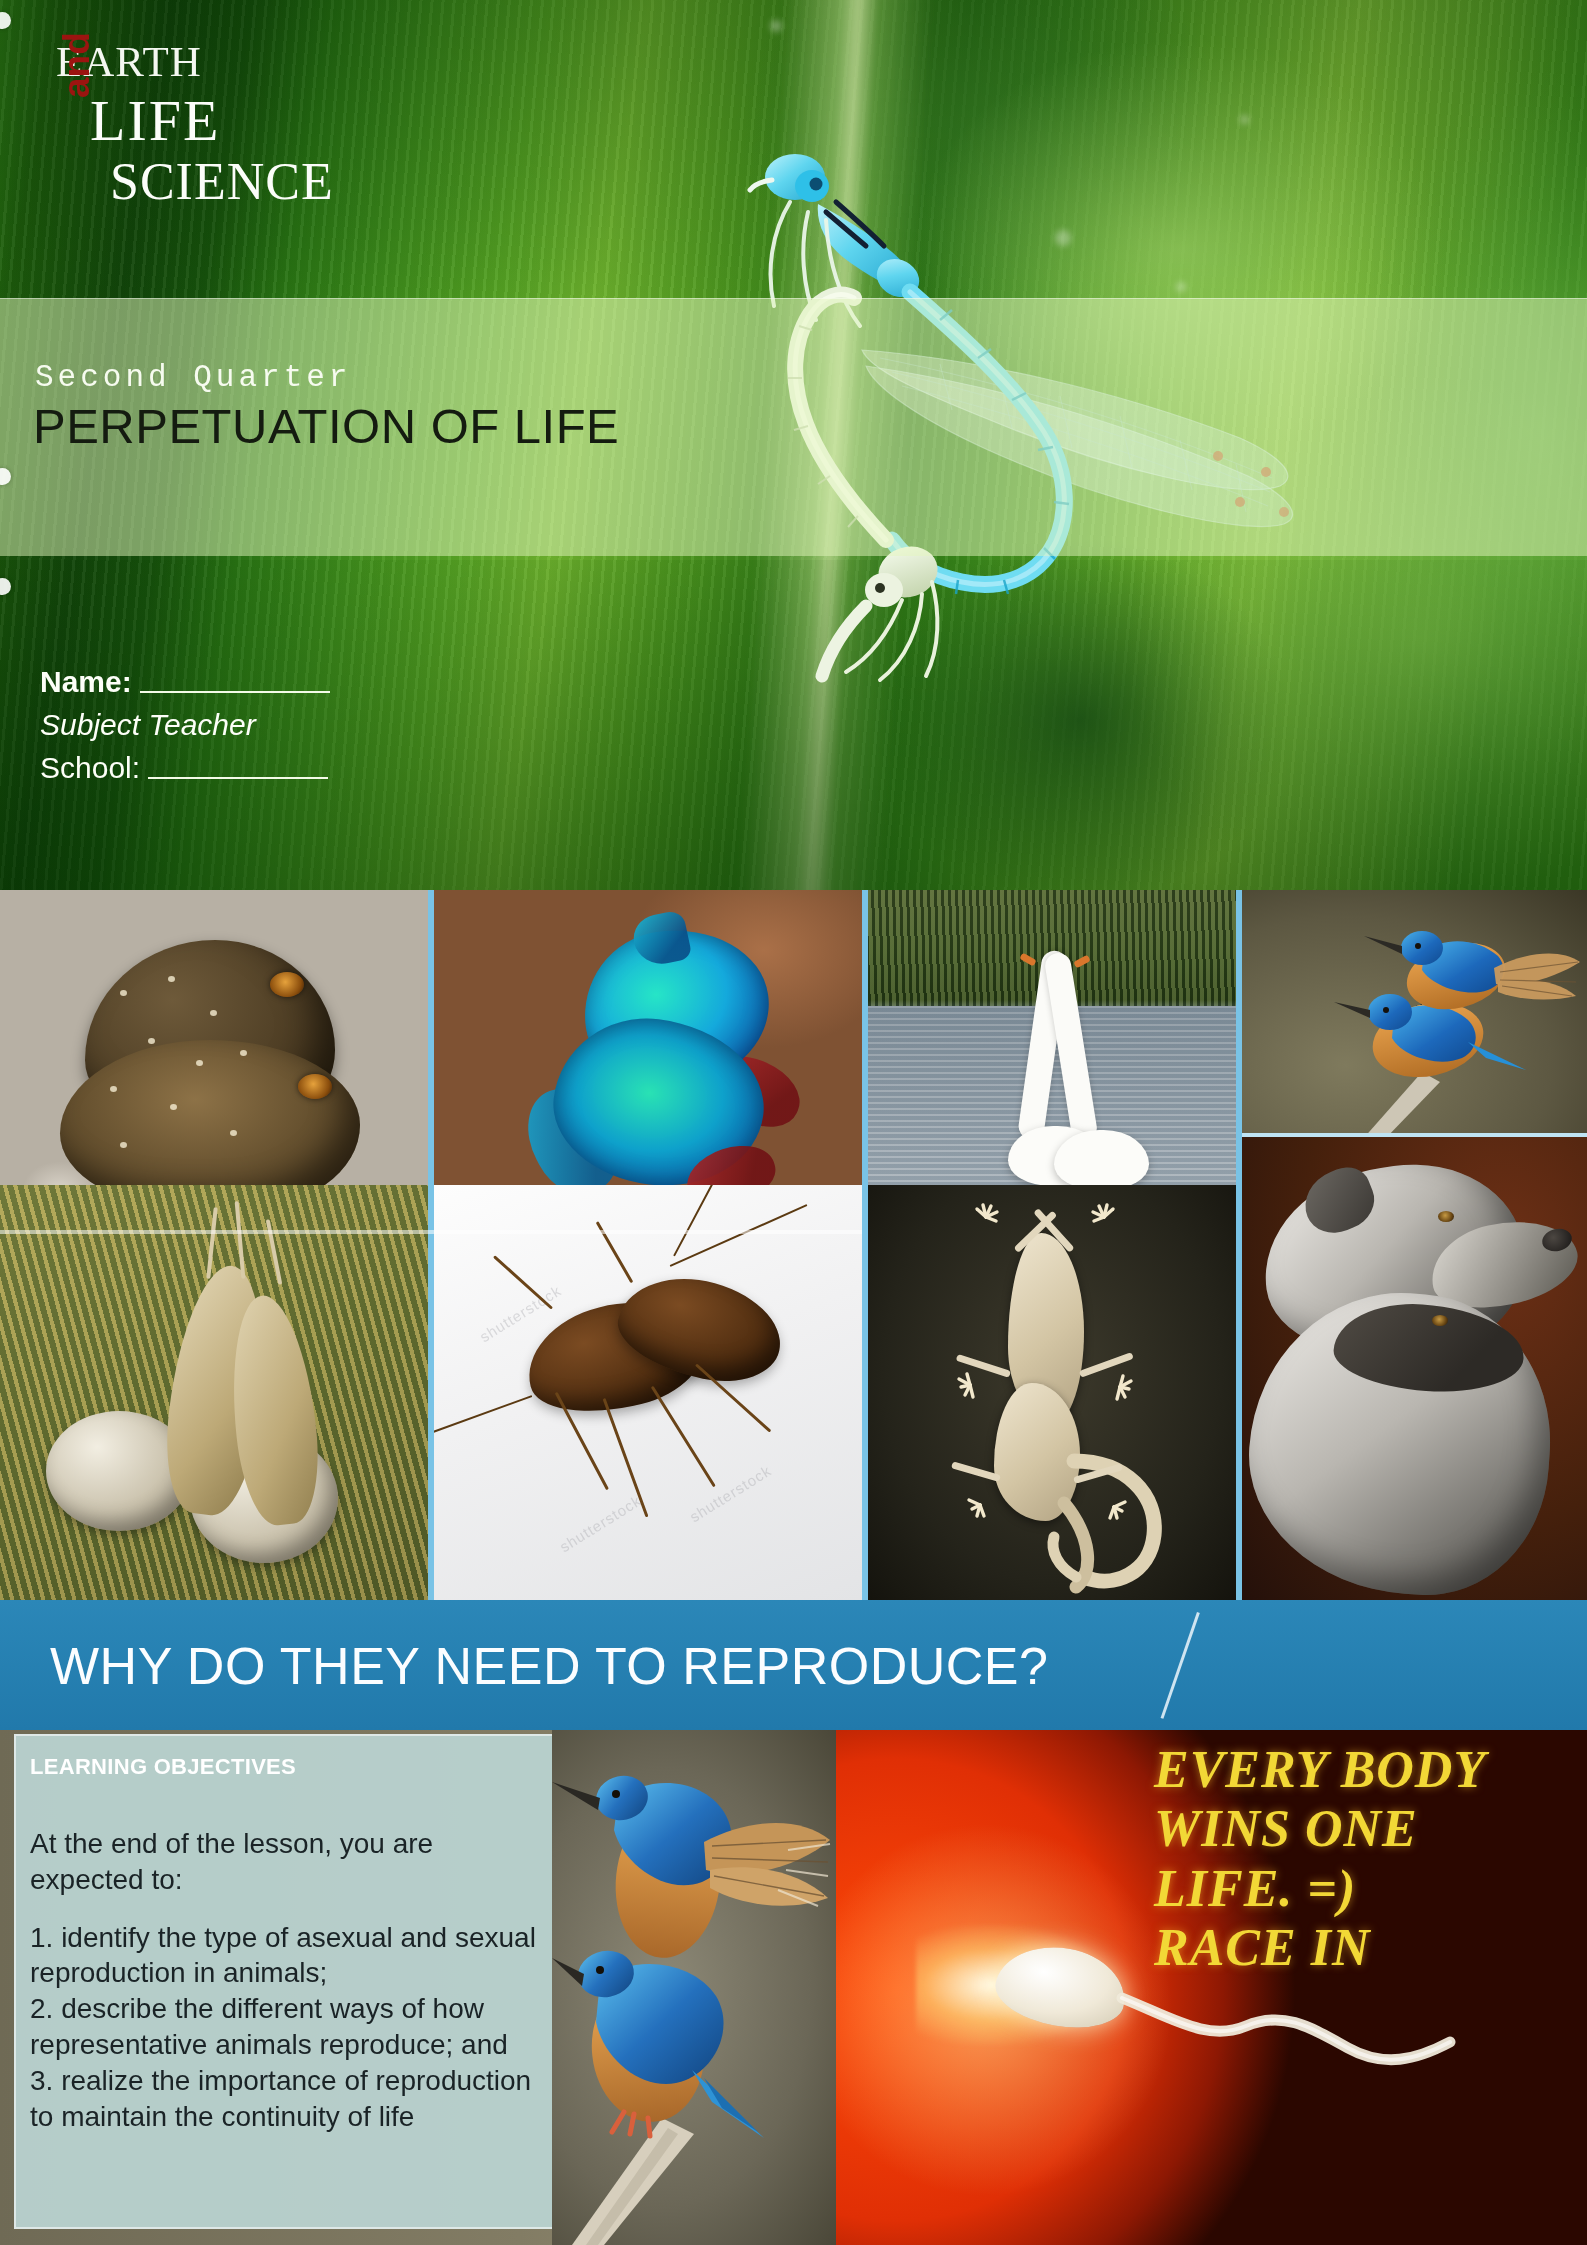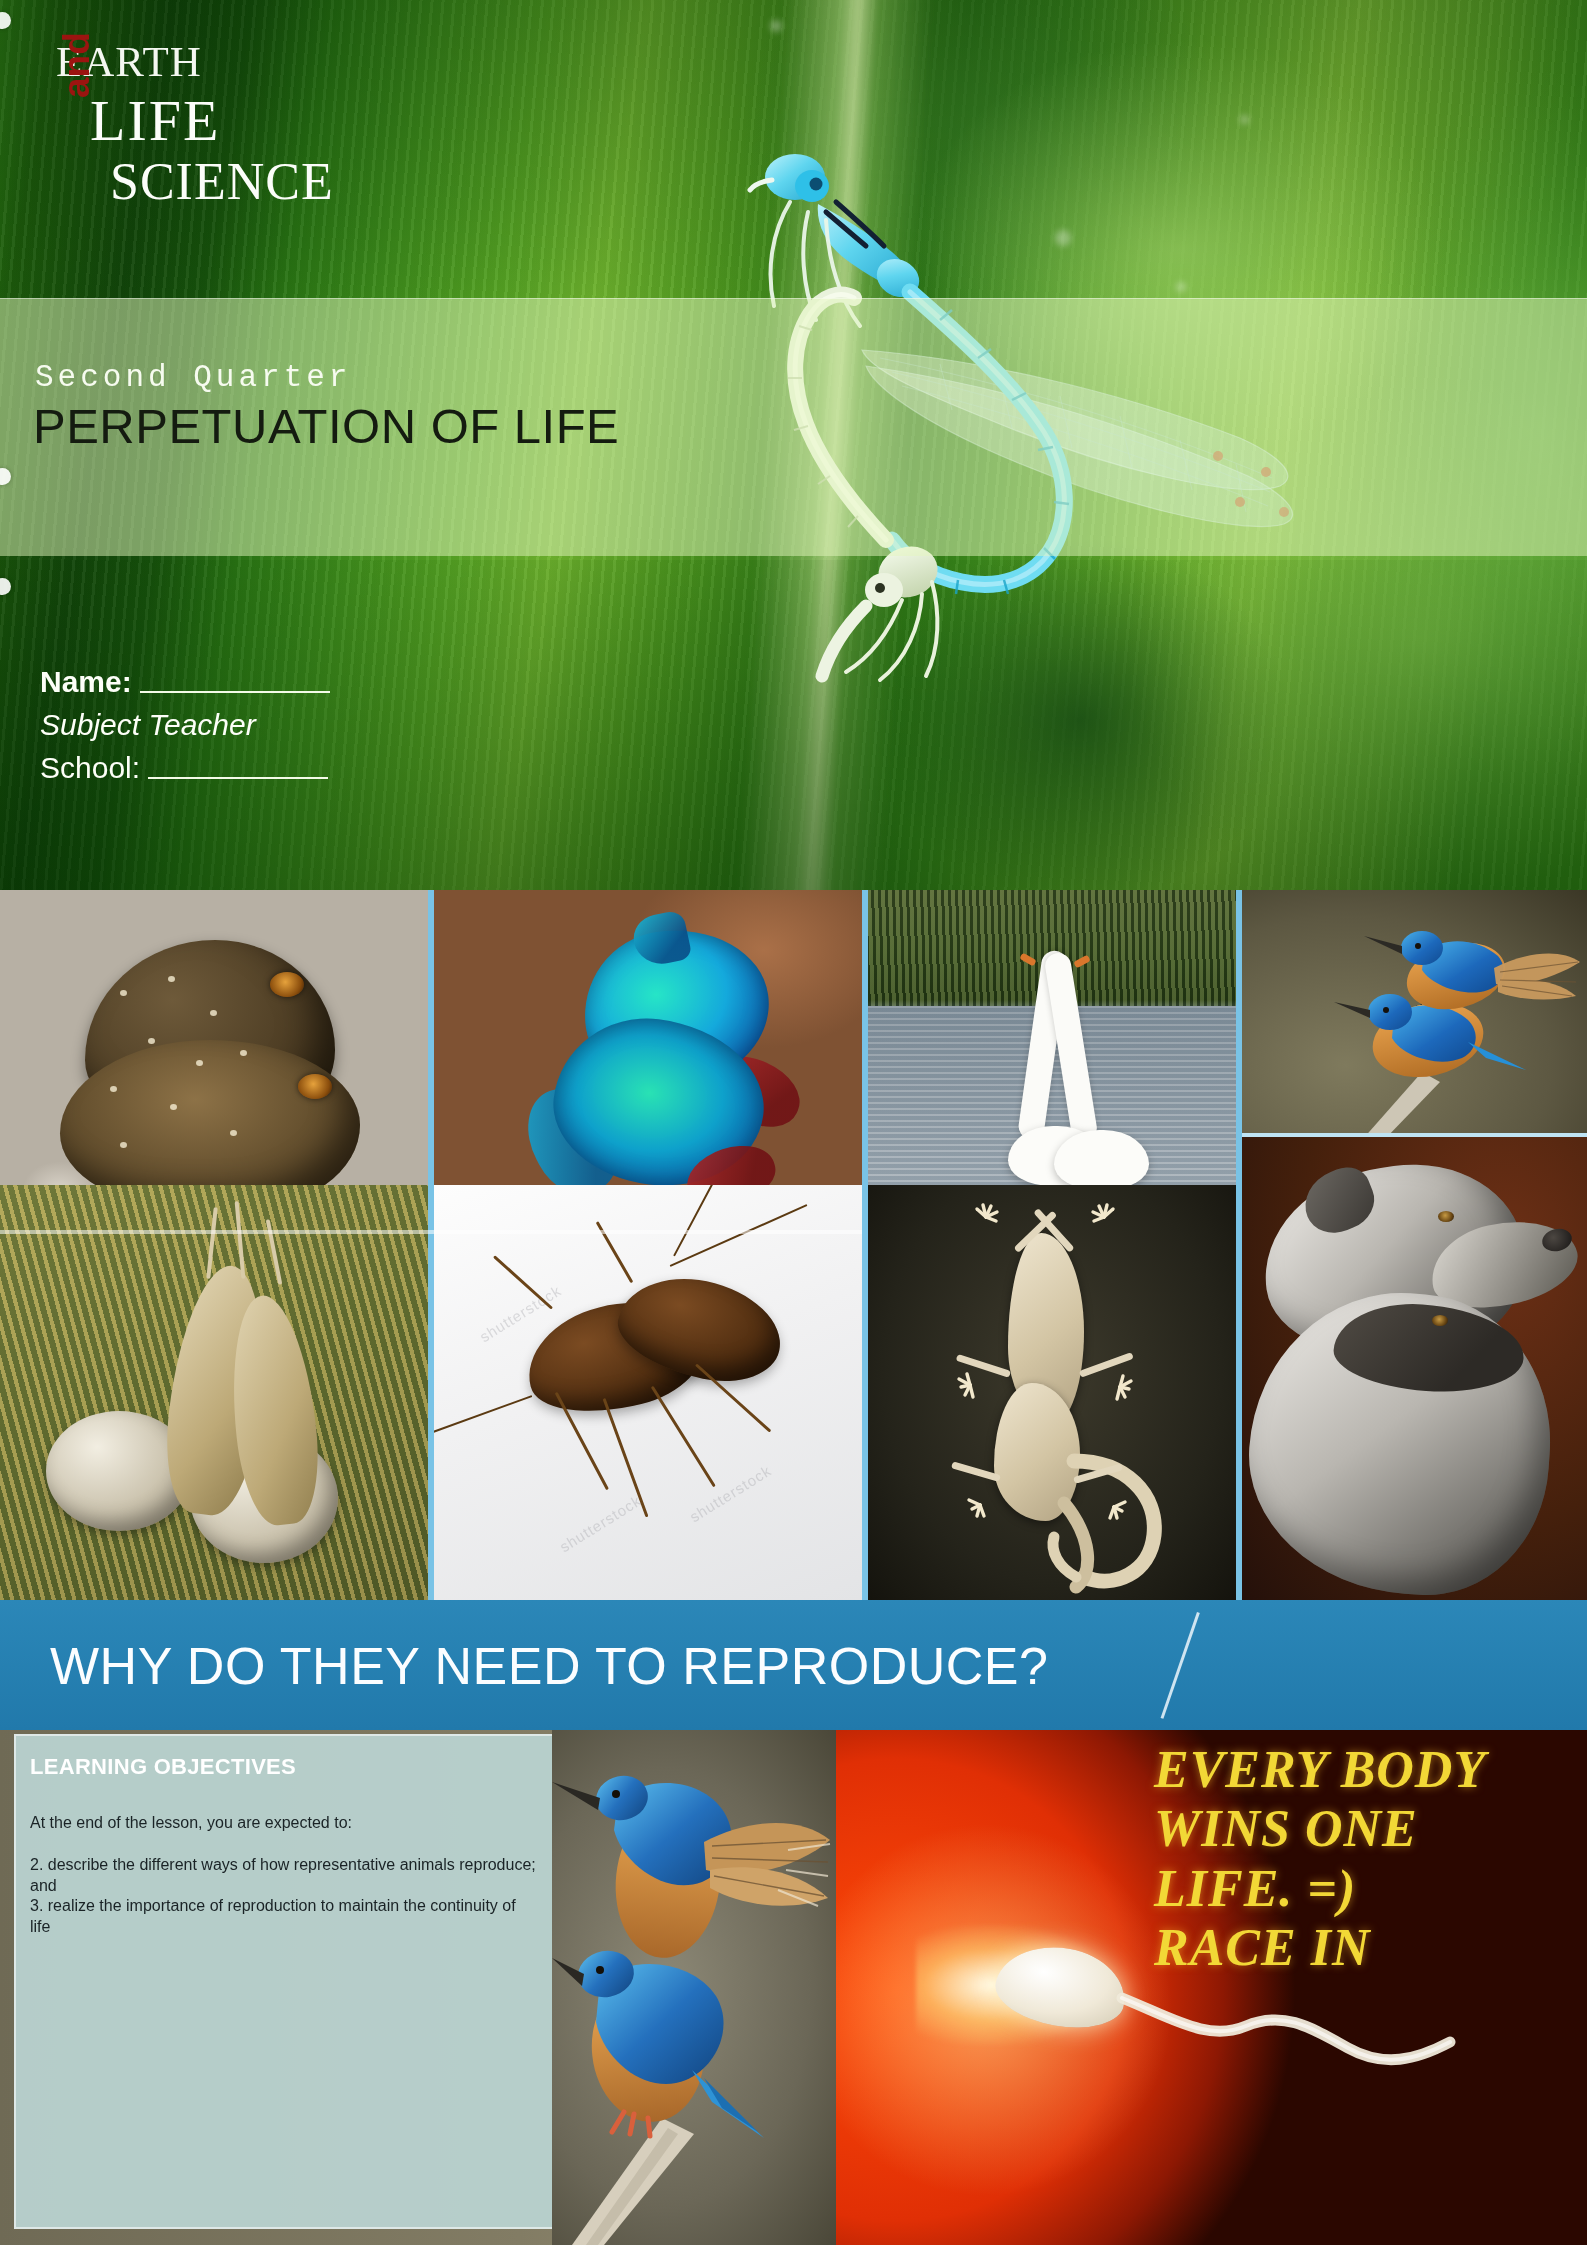--- a/index.html
+++ b/index.html
@@ -228,21 +228,21 @@
     background:rgba(236,246,252,.85); transform:rotate(19deg); transform-origin:top left; }
 
   
   .bottom { position:absolute; left:0; top:1730px; width:1587px; height:515px; background:#000; }
 
   .lo-box { position:absolute; left:14px; top:4px; width:540px; height:495px;
     background:rgba(186,212,210,.93);
     border:2px solid rgba(255,255,255,.55);
     padding:18px 14px 0 14px; }
   .lo-title { font-size:22px; font-weight:700; color:#ffffff; letter-spacing:.3px; }
-  .lo-body { margin-top:33px; font-size:16px; line-height:1.28; color:#1a2326; }
+  .lo-body { margin-top:46px; font-size:28px; line-height:1.28; color:#1a2326; }
   .lo-body p { margin-bottom:0; }
   .lo-gap { height:22px; }
 
   
   .bk-kf { position:absolute; left:552px; top:0; width:284px; height:515px;
     background:radial-gradient(ellipse at 40% 50%,#8c8876,#6b6757 60%,#4a4738); overflow:hidden; }
   
   .bk-egg { position:absolute; left:836px; top:0; width:751px; height:515px;
     background:
       radial-gradient(circle 300px at 150px 280px, rgba(255,230,150,.55), rgba(255,120,20,0) 62%),
@@ -600,20 +600,21 @@
   <div class="bottom">
 
     <div style="position:absolute;left:0;top:0;width:1587px;height:515px;
         background:linear-gradient(90deg,#6f6a55 0,#827c64 520px,#928a6f 760px,#000 840px,#000 1587px);"></div>
 
     <div class="lo-box">
       <div class="lo-title">LEARNING OBJECTIVES</div>
       <div class="lo-body">
         <p>At the end of the lesson, you are expected to:</p>
         <div class="lo-gap"></div>
+        <p>1. identify the type of asexual and sexual reproduction in animals;</p>
         <p>2. describe the different ways of how representative animals reproduce; and</p>
         <p>3. realize the importance of reproduction to maintain the continuity of life</p>
       </div>
     </div>
 
     <div class="bk-kf">
       <svg width="284" height="515" viewBox="0 0 284 515">
         <defs>
           <linearGradient id="kb" x1="0" y1="0" x2="1" y2="1">
             <stop offset="0" stop-color="#5cc0ef"></stop>

